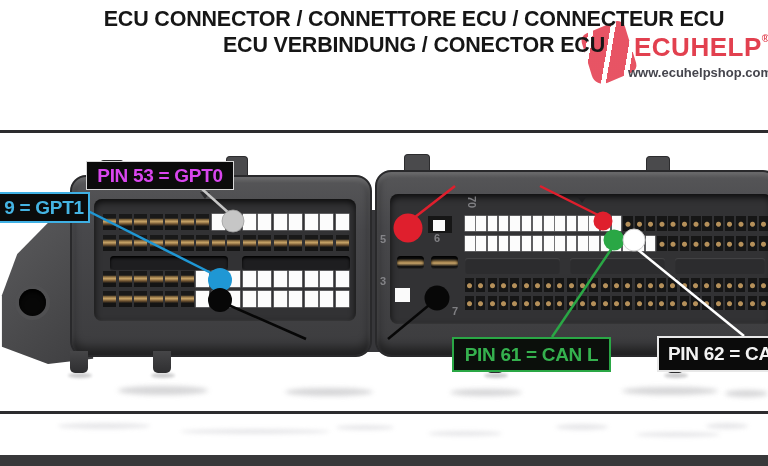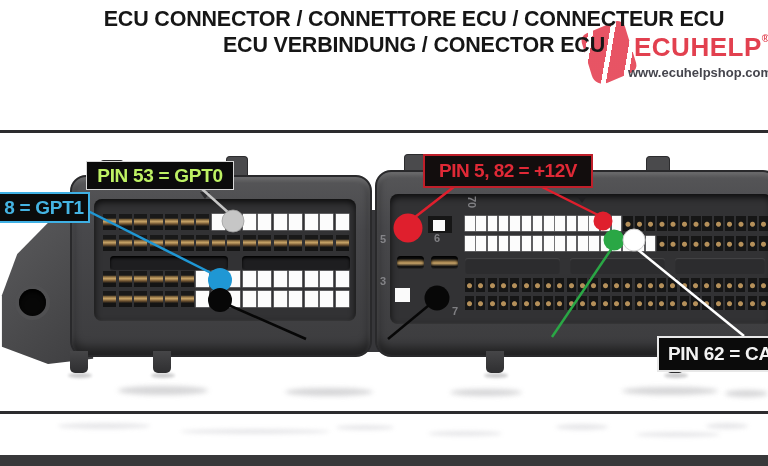--- a/index.html
+++ b/index.html
@@ -42,21 +42,21 @@
         box-shadow:inset 0 2px 3px #000, inset 0 -1px 1px rgba(255,255,255,.1);}
   .slot.bronze{background:linear-gradient(180deg,#141414 20%,#9a7b4a 45%,#c8a468 55%,#141414 80%);}
   .ridge{background:#2c2c2e;border-radius:3px;z-index:4;box-shadow:inset 0 1px 1px rgba(255,255,255,.12);}
   .marking{z-index:6;font-weight:bold;font-size:11px;color:#9a9a9e;opacity:.75;}
   .arrow{width:0;height:0;border-left:5px solid transparent;border-right:5px solid transparent;
          border-top:7px solid #1e1e20;opacity:.75;z-index:6;}
 
   
   .pin-label{display:flex;align-items:center;justify-content:center;z-index:50;
              font-weight:bold;font-size:19px;letter-spacing:-0.3px;white-space:nowrap;}
-  #label-gpt0{left:86px;top:161px;width:146px;height:27px;background:#0b0b0b;border:1.5px solid #d8d8d8;color:#bef264;}
+  #label-gpt0{left:86px;top:161px;width:146px;height:27px;background:#0b0b0b;border:1.5px solid #d8d8d8;color:#d946ef;}
   #label-gpt1{left:0;top:192px;width:88px;height:27px;background:#0b0b0b;border:2px solid #3fb0e4;border-left:none;color:#45b4e3;}
   #label-v12{left:423px;top:154px;width:166px;height:30px;background:#120d0d;border:2px solid #bf1f2a;color:#e02936;letter-spacing:-0.5px;}
   #label-gnd{left:293px;top:339px;width:153px;height:29px;background:#ffffff;border:2.5px solid #0c0c0c;color:#0a0a0a;}
   #label-canl{left:452px;top:337px;width:155px;height:31px;background:#0b0f0b;border:2px solid #2aa745;color:#35b14e;}
   #label-canh{left:657px;top:336px;width:145px;height:32px;background:#0b0b0b;border:2px solid #e8e8e8;
               color:#f2f2f2;justify-content:flex-start;padding-left:9px;}
 
   #overlay{left:0;top:0;z-index:40;}
 </style>
 </head>
@@ -326,17 +326,17 @@
     <circle cx="220" cy="280" r="12" fill="#1f97d4"></circle>
     <circle cx="408" cy="228" r="14.5" fill="#df1f2d"></circle>
     <circle cx="603" cy="221" r="9.5" fill="#df1f2d"></circle>
     <circle cx="614" cy="240" r="10.5" fill="#2aa745"></circle>
     <circle cx="634" cy="240" r="11" stroke="#cfcfcf" stroke-width="1" fill="#ffffff"></circle>
     <circle cx="220" cy="300" r="12" fill="#070707"></circle>
     <circle cx="437" cy="298" r="12.5" fill="#070707"></circle>
   </svg>
 
   <div class="abs pin-label" id="label-gpt0">PIN 53 = GPT0</div>
-  <div class="abs pin-label" id="label-gpt1">8 = GPT1</div>
-  <div class="abs pin-label" id="label-v12">PIN 5, 82 = +12V</div>
+  <div class="abs pin-label" id="label-gpt1">9 = GPT1</div>
+  <div class="abs pin-label" id="label-canl">PIN 61 = CAN L</div>
   <div class="abs pin-label" id="label-canh">PIN 62 = CA</div>
 
 </div>
 
 </body></html>

